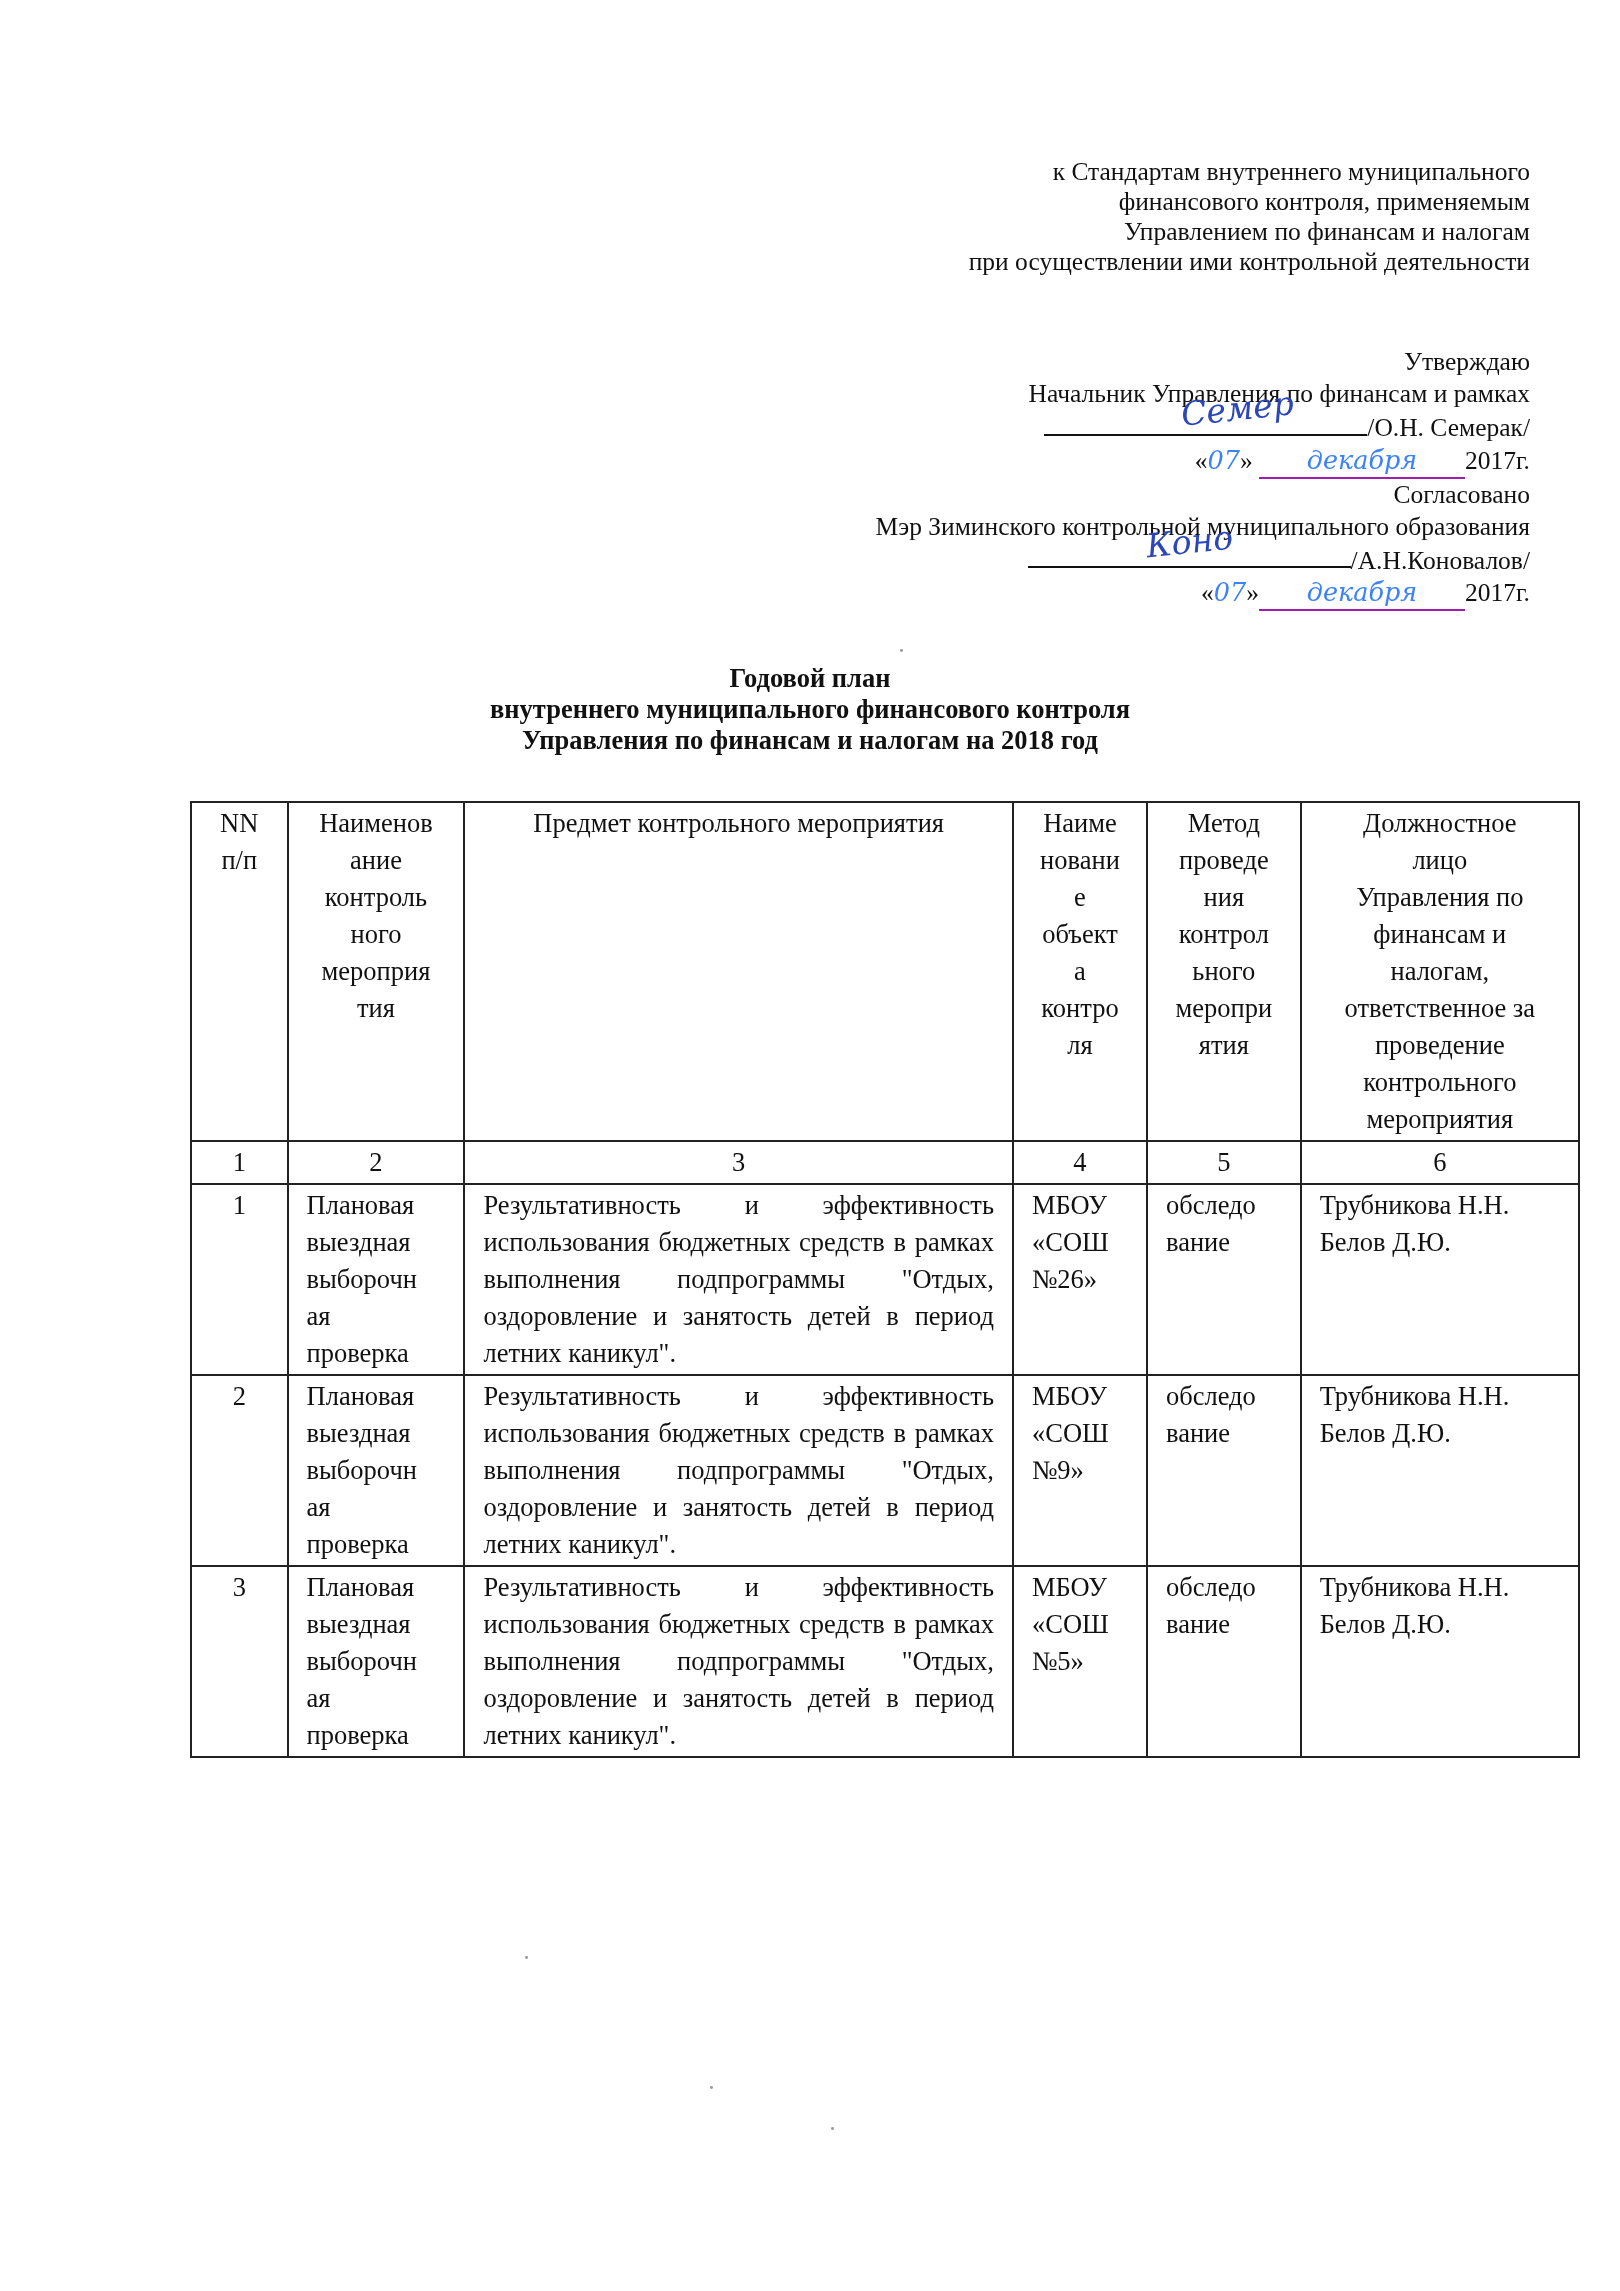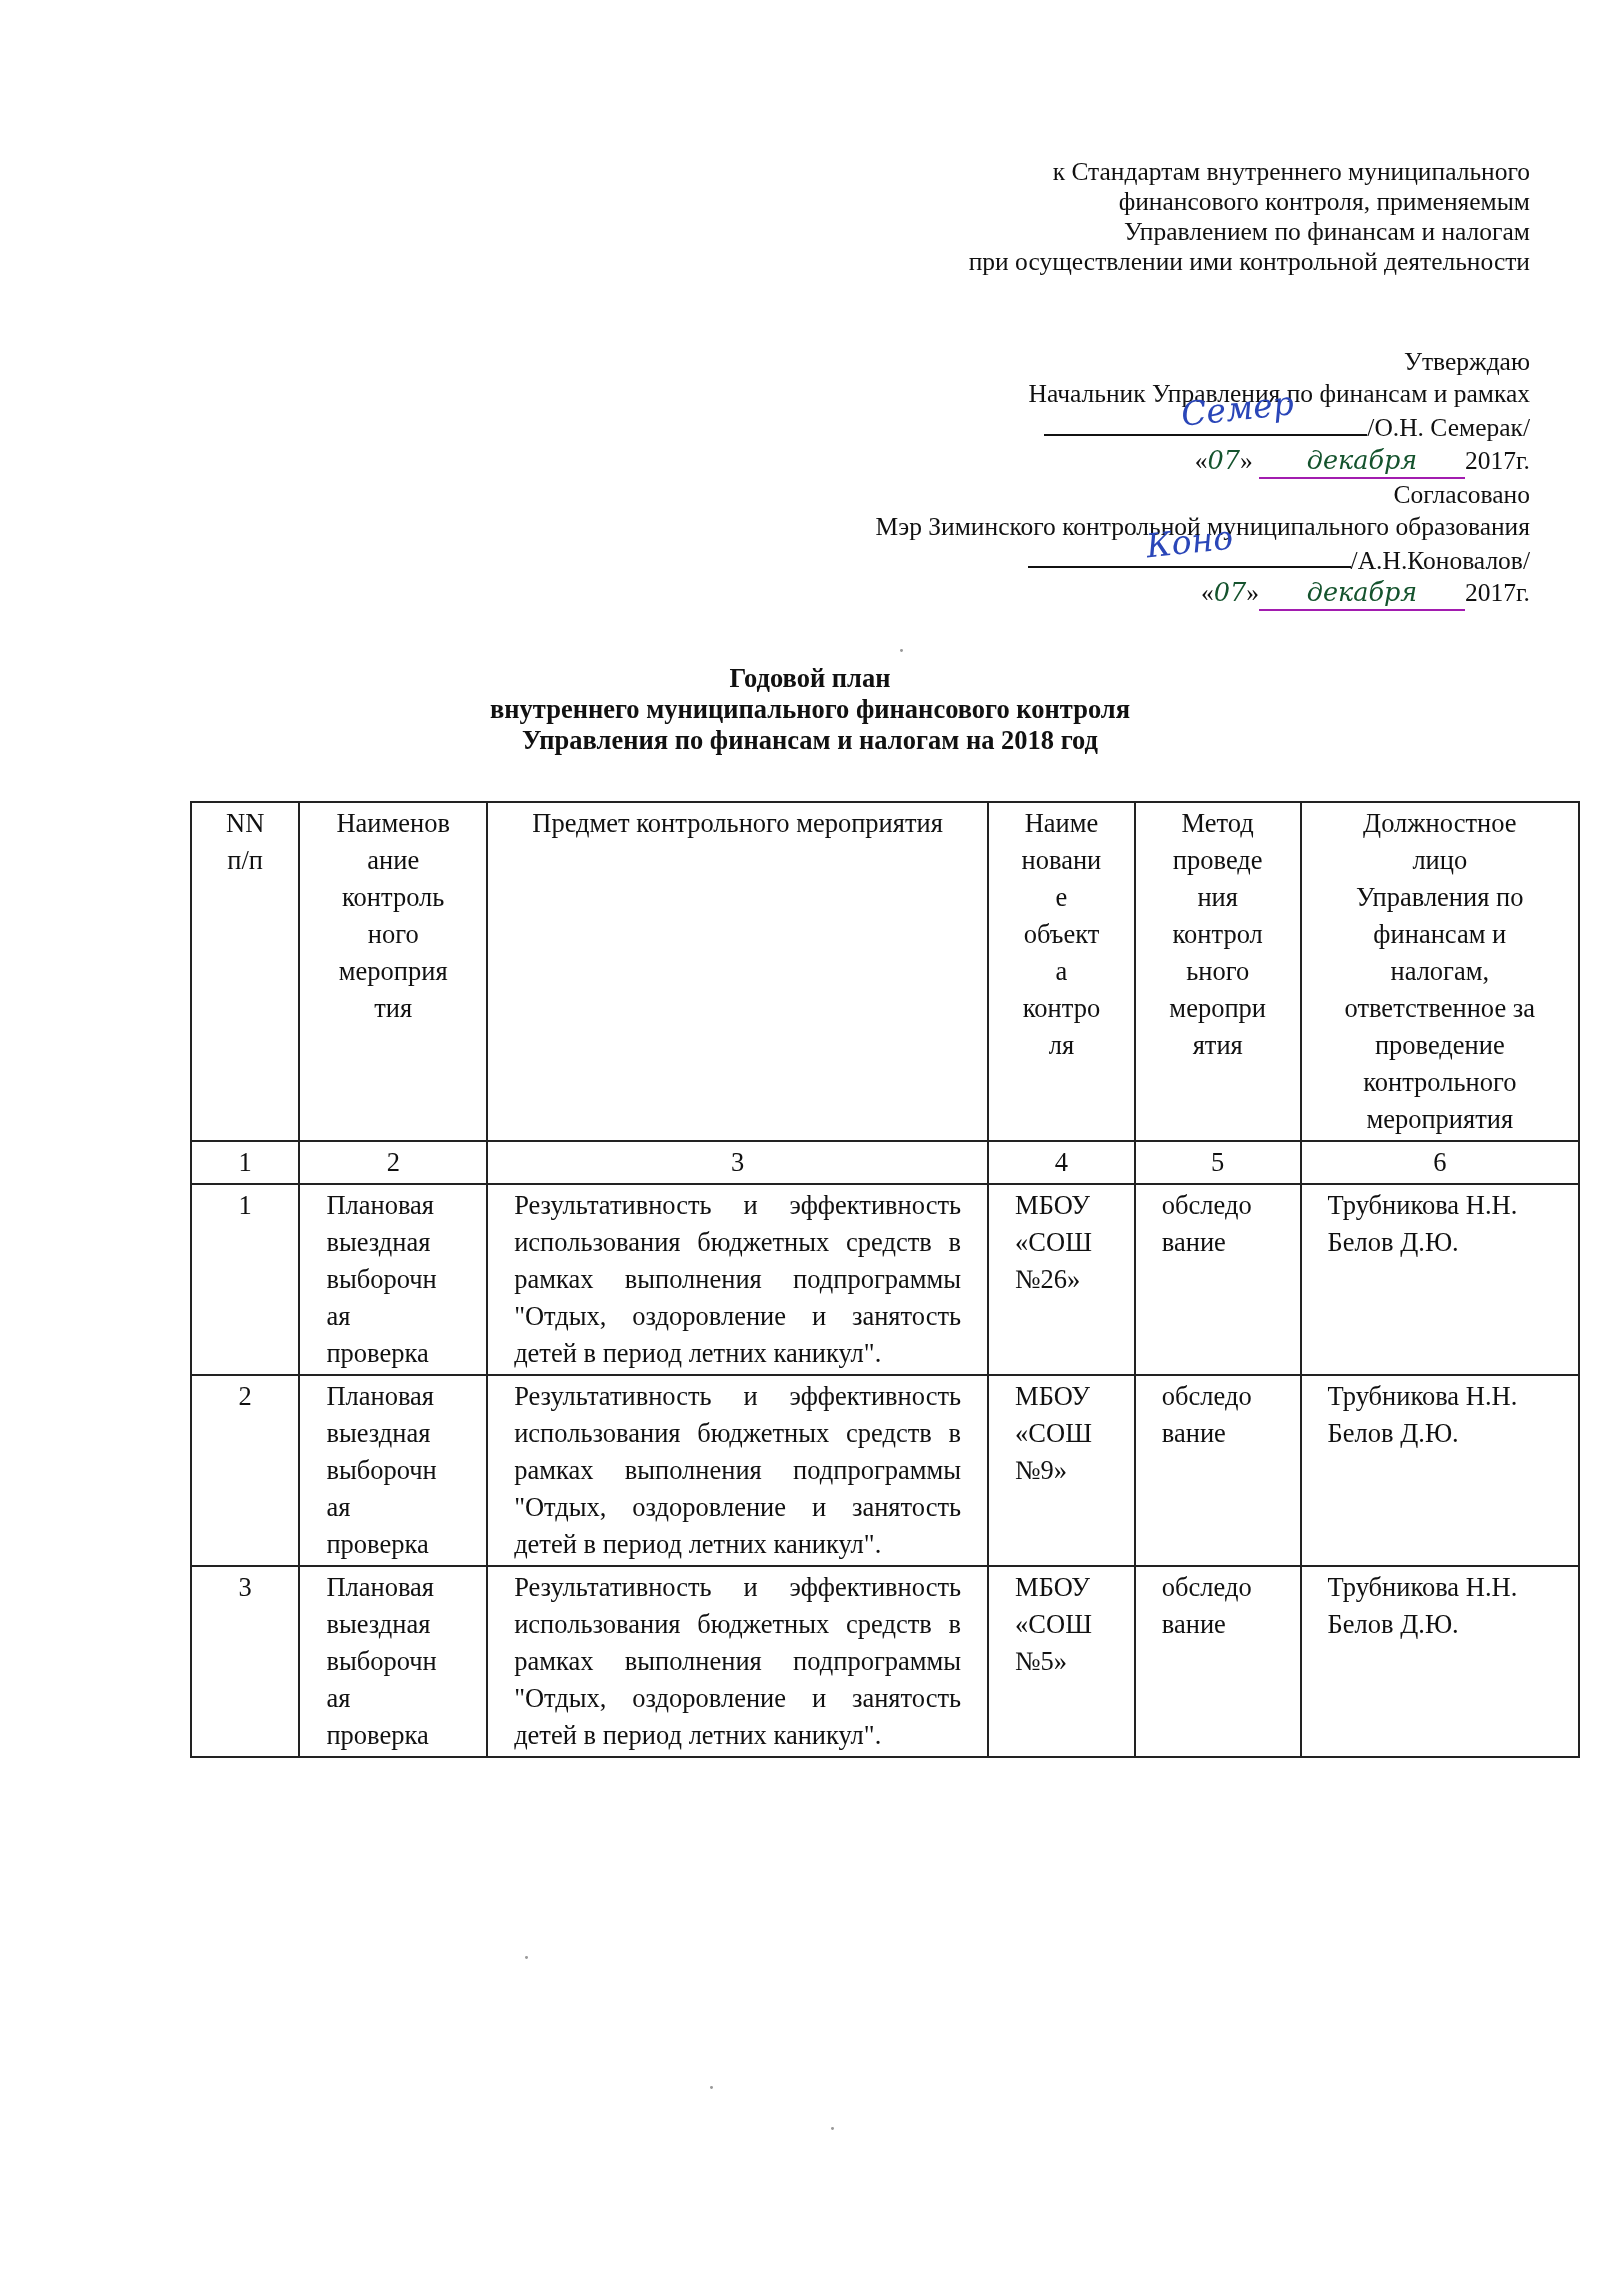--- a/index.html
+++ b/index.html
@@ -17,33 +17,33 @@
     text-align: right; font-size: 25.5px; line-height: 32px;
   }
   .line { display: block; white-space: nowrap; }
   .sigline { display: inline-block; border-bottom: 2px solid #111; height: 23.5px; vertical-align: baseline; position: relative; }
   .sig {
     position: absolute; color: #2a46b8; font-family: "DejaVu Serif", serif;
     font-style: italic; font-size: 33px; line-height: 33px; white-space: nowrap;
     transform: rotate(-6deg);
   }
   .hand {
-    color: #14532d; font-family: "DejaVu Serif", serif; font-style: italic;
+    color: #3b82f6; font-family: "DejaVu Serif", serif; font-style: italic;
   }
   .underline-month { display: inline-block; border-bottom: 2px solid #a21caf; min-width: 206px; text-align: center; }
   .title {
     position: absolute; left: 0; right: 0; top: 663px;
     text-align: center; font-weight: bold; font-size: 26.5px; line-height: 31px;
   }
   table.plan {
     position: absolute; left: 190px; top: 801px; width: 1390px;
     border-collapse: collapse; font-size: 26.5px; line-height: 37px;
   }
   table.plan td {
-    border: 2px solid #222; vertical-align: top; padding: 2px 26px;
+    border: 2px solid #222; vertical-align: top; padding: 2px 18px;
   }
   .c1 { width: 61px; text-align: center; }
   .c2 { width: 142px; text-align: left; }
   .c3 { width: 549px; text-align: justify; text-align-last: left; }
   .c4 { width: 98px; text-align: left; }
   .c5 { width: 118px; text-align: left; }
   .c6 { width: 250px; text-align: left; }
   .hdr td { text-align: center; }
   .hdr td.c3 { text-align: center; text-align-last: center; }
   .nums td { text-align: center; padding: 0 7.8px; }

